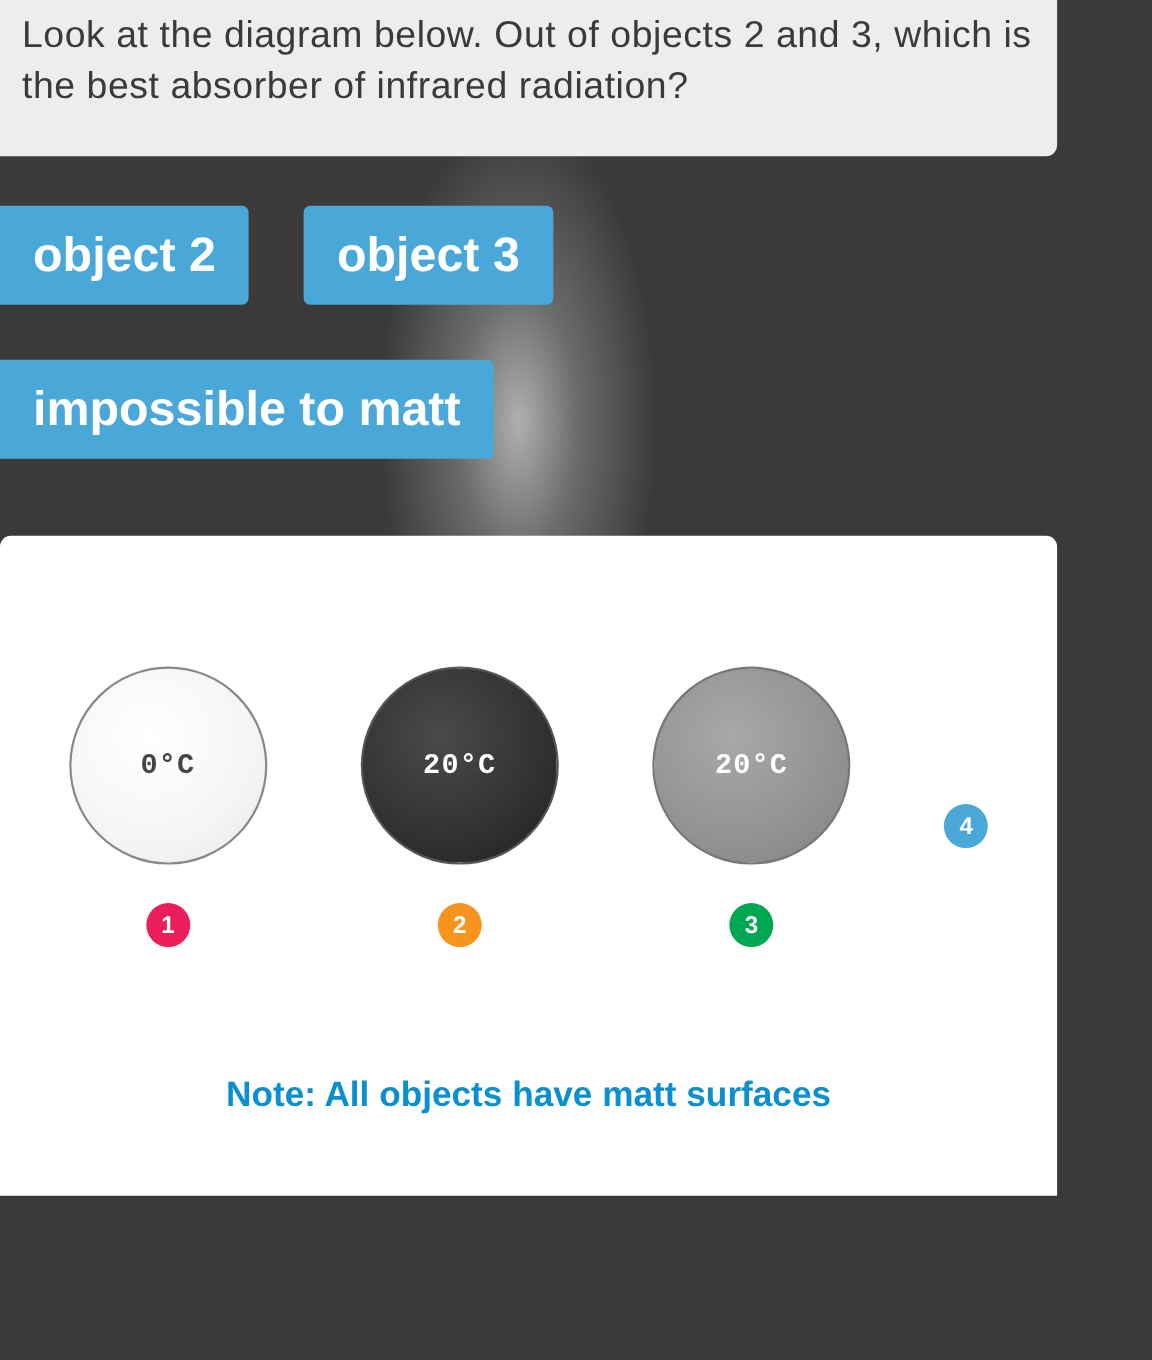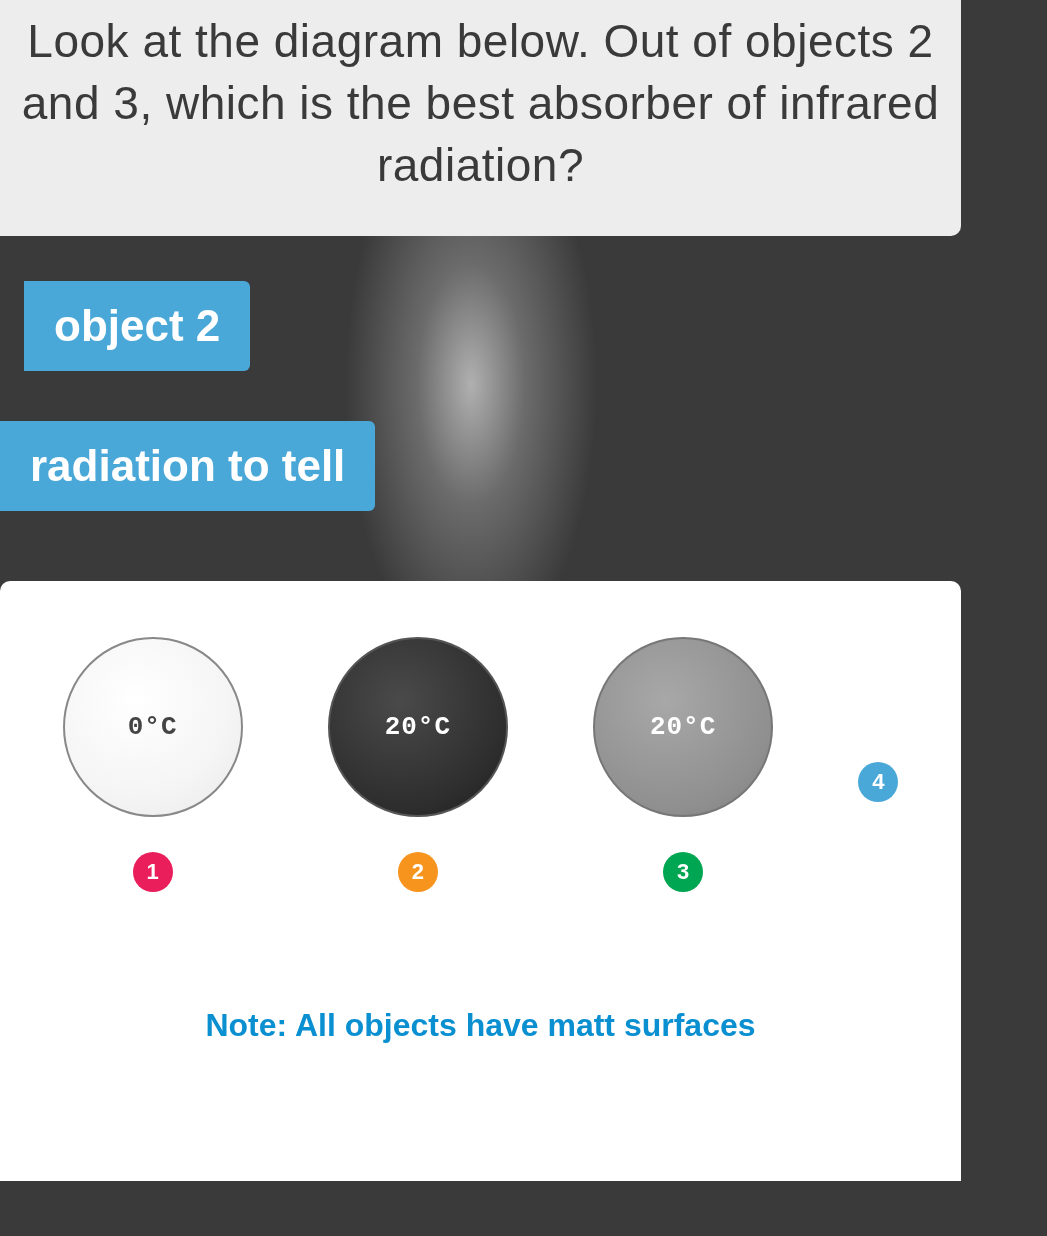--- a/index.html
+++ b/index.html
@@ -23,26 +23,25 @@
       height: 640px;
       background: radial-gradient(ellipse 180px 400px at 45% 60%, rgba(255,255,255,0.6) 0%, rgba(255,255,255,0.25) 30%, rgba(58,58,58,0) 70%);
       pointer-events: none;
     }
     .question-box {
       position: relative;
       background: #ededed;
       border-radius: 0 0 10px 0;
       padding: 10px 20px 40px 20px;
       width: calc(100% - 86px);
-      font-size: 46px;
+      font-size: 34px;
       color: #3a3a3a;
       line-height: 1.35;
       letter-spacing: 0.5px;
       z-index: 2;
-      text-align: center;
     }
     .answers {
       position: relative;
       margin-top: 45px;
       padding-left: 0;
       display: flex;
       flex-wrap: wrap;
       gap: 25px 50px;
       width: calc(100% - 86px);
       z-index: 2;
@@ -54,38 +53,37 @@
       border-radius: 6px;
       font-size: 44px;
       font-weight: bold;
       padding: 20px 30px;
       cursor: pointer;
       font-family: inherit;
     }
     .answer-btn:first-child {
       border-top-left-radius: 0;
       border-bottom-left-radius: 0;
-      margin-left: 24px;
     }
     .answer-btn.wide {
       border-top-left-radius: 0;
       border-bottom-left-radius: 0;
     }
     .break {
       flex-basis: 100%;
       height: 0;
     }
     .diagram-box {
       position: relative;
       background: #fff;
       border-radius: 10px 10px 0 0;
       margin-top: 70px;
       width: calc(100% - 86px);
       height: 600px;
-      padding-top: 56px;
+      padding-top: 119px;
       z-index: 2;
     }
     .circles-row {
       display: flex;
       justify-content: space-around;
       align-items: center;
       padding: 0 20px;
     }
     .circle-wrap {
       display: flex;
@@ -152,22 +150,23 @@
 <body>
 
 <div class="glare"></div>
 
 <div class="question-box">
   <span>Look at the diagram below. Out of objects 2 and 3, which is the best absorber of infrared radiation?</span>
 </div>
 
 <div class="answers">
   <button class="answer-btn">object 2</button>
+  <button class="answer-btn">object 3</button>
   <div class="break"></div>
-  <button class="answer-btn wide">radiation to tell</button>
+  <button class="answer-btn wide">impossible to matt</button>
 </div>
 
 <div class="diagram-box">
   <div class="circles-row">
     <div class="circle-wrap">
       <div class="circle c1">
         <span>0°C</span>
       </div>
       <div class="badge b1">
         <span>1</span>

